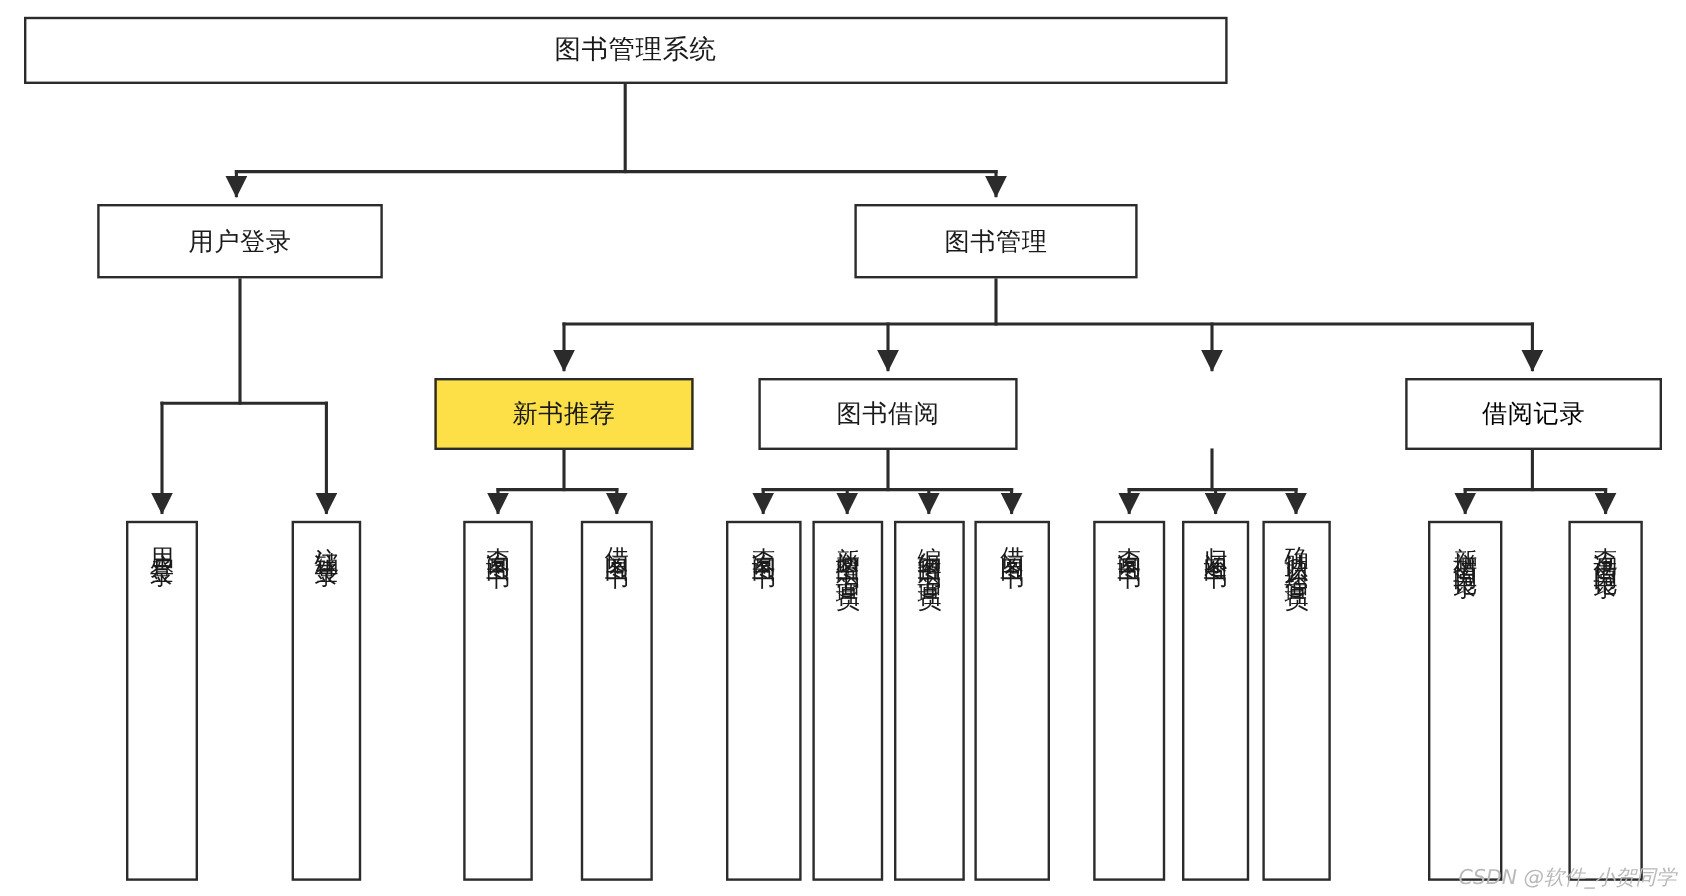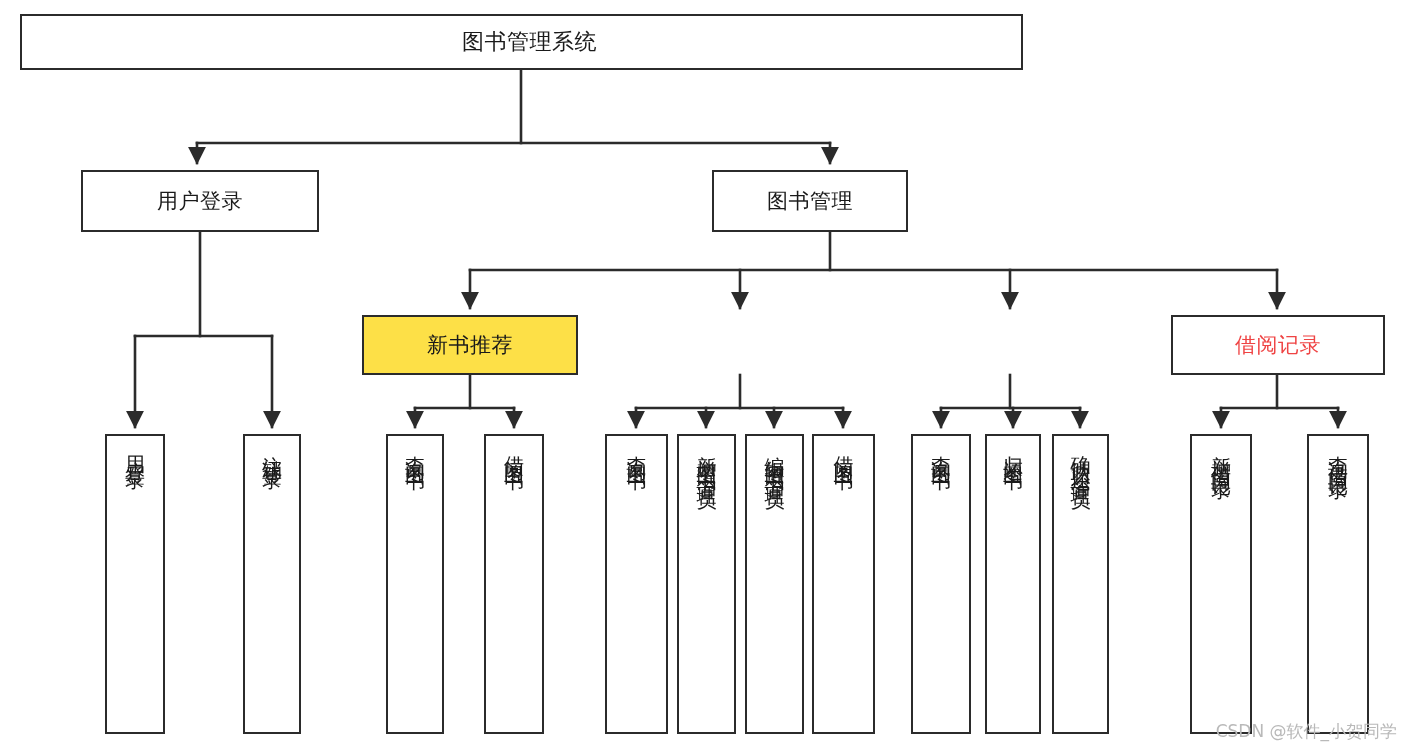--- a/index.html
+++ b/index.html
@@ -66,20 +66,21 @@
     max-height: 100%;
   }
   .watermark {
     position: absolute;
     right: 8px;
     bottom: 4px;
     font-size: 17px;
     color: #b9b9b9;
     z-index: 5;
     white-space: nowrap;
+    font-style: italic;
   }
 </style>
 </head>
 <body>
 
 <div id="canvas">
 
   <svg id="edges" viewBox="0 0 1405 747" xmlns="http://www.w3.org/2000/svg">
     <defs>
       <marker id="arrow" viewBox="0 0 10 10" refX="9" refY="5" markerWidth="7" markerHeight="7" orient="auto-start-reverse">
@@ -130,28 +131,31 @@
     </g>
   </svg>
 
   <div class="node root horiz" style="left: 20px; top: 14px; width: 1003px; height: 56px; border-color: rgb(43, 43, 43); background: rgb(255, 255, 255); color: rgb(26, 26, 26); padding-left: 16px;">
     <span class="cap">图书管理系统</span>
   </div>
 
   <div class="node horiz" style="left: 81px; top: 170px; width: 238px; height: 62px; border-color: rgb(43, 43, 43); background: rgb(255, 255, 255); color: rgb(26, 26, 26);">
     <span class="cap">用户登录</span>
   </div>
-  <div class="node horiz" style="left: 712px; top: 170px; width: 196px; height: 62px; border-color: rgb(43, 43, 43); background: rgb(255, 255, 255); color: rgb(26, 26, 26);">
+  <div class="node horiz" style="left: 712px; top: 170px; width: 236px; height: 62px; border-color: rgb(43, 43, 43); background: rgb(255, 255, 255); color: rgb(26, 26, 26);">
     <span class="cap">图书管理</span>
   </div>
 
   <div class="node horiz" style="left: 362px; top: 315px; width: 216px; height: 60px; border-color: rgb(43, 43, 43); background: #fde047; color: rgb(26, 26, 26);">
     <span class="cap">新书推荐</span>
   </div>
-  <div class="node horiz" style="left: 1171px; top: 315px; width: 214px; height: 60px; border-color: rgb(43, 43, 43); background: rgb(255, 255, 255); color: #ef4444;">
+  <div class="node horiz" style="left: 632px; top: 315px; width: 216px; height: 60px; border-color: rgb(43, 43, 43); background: rgb(255, 255, 255); color: rgb(26, 26, 26);">
+    <span class="cap">图书借阅</span>
+  </div>
+  <div class="node horiz" style="left: 1171px; top: 315px; width: 214px; height: 60px; border-color: rgb(43, 43, 43); background: rgb(255, 255, 255); color: #000000;">
     <span class="cap">借阅记录</span>
   </div>
 
   <div class="node vert" style="left: 105px; top: 434px; width: 60px; height: 300px; border-color: rgb(43, 43, 43); background: rgb(255, 255, 255); color: rgb(26, 26, 26);">
     <span class="cap">用户登录</span>
   </div>
   <div class="node vert" style="left: 243px; top: 434px; width: 58px; height: 300px; border-color: rgb(43, 43, 43); background: rgb(255, 255, 255); color: rgb(26, 26, 26);">
     <span class="cap">注销登录</span>
   </div>
   <div class="node vert" style="left: 386px; top: 434px; width: 58px; height: 300px; border-color: rgb(43, 43, 43); background: rgb(255, 255, 255); color: rgb(26, 26, 26);">

